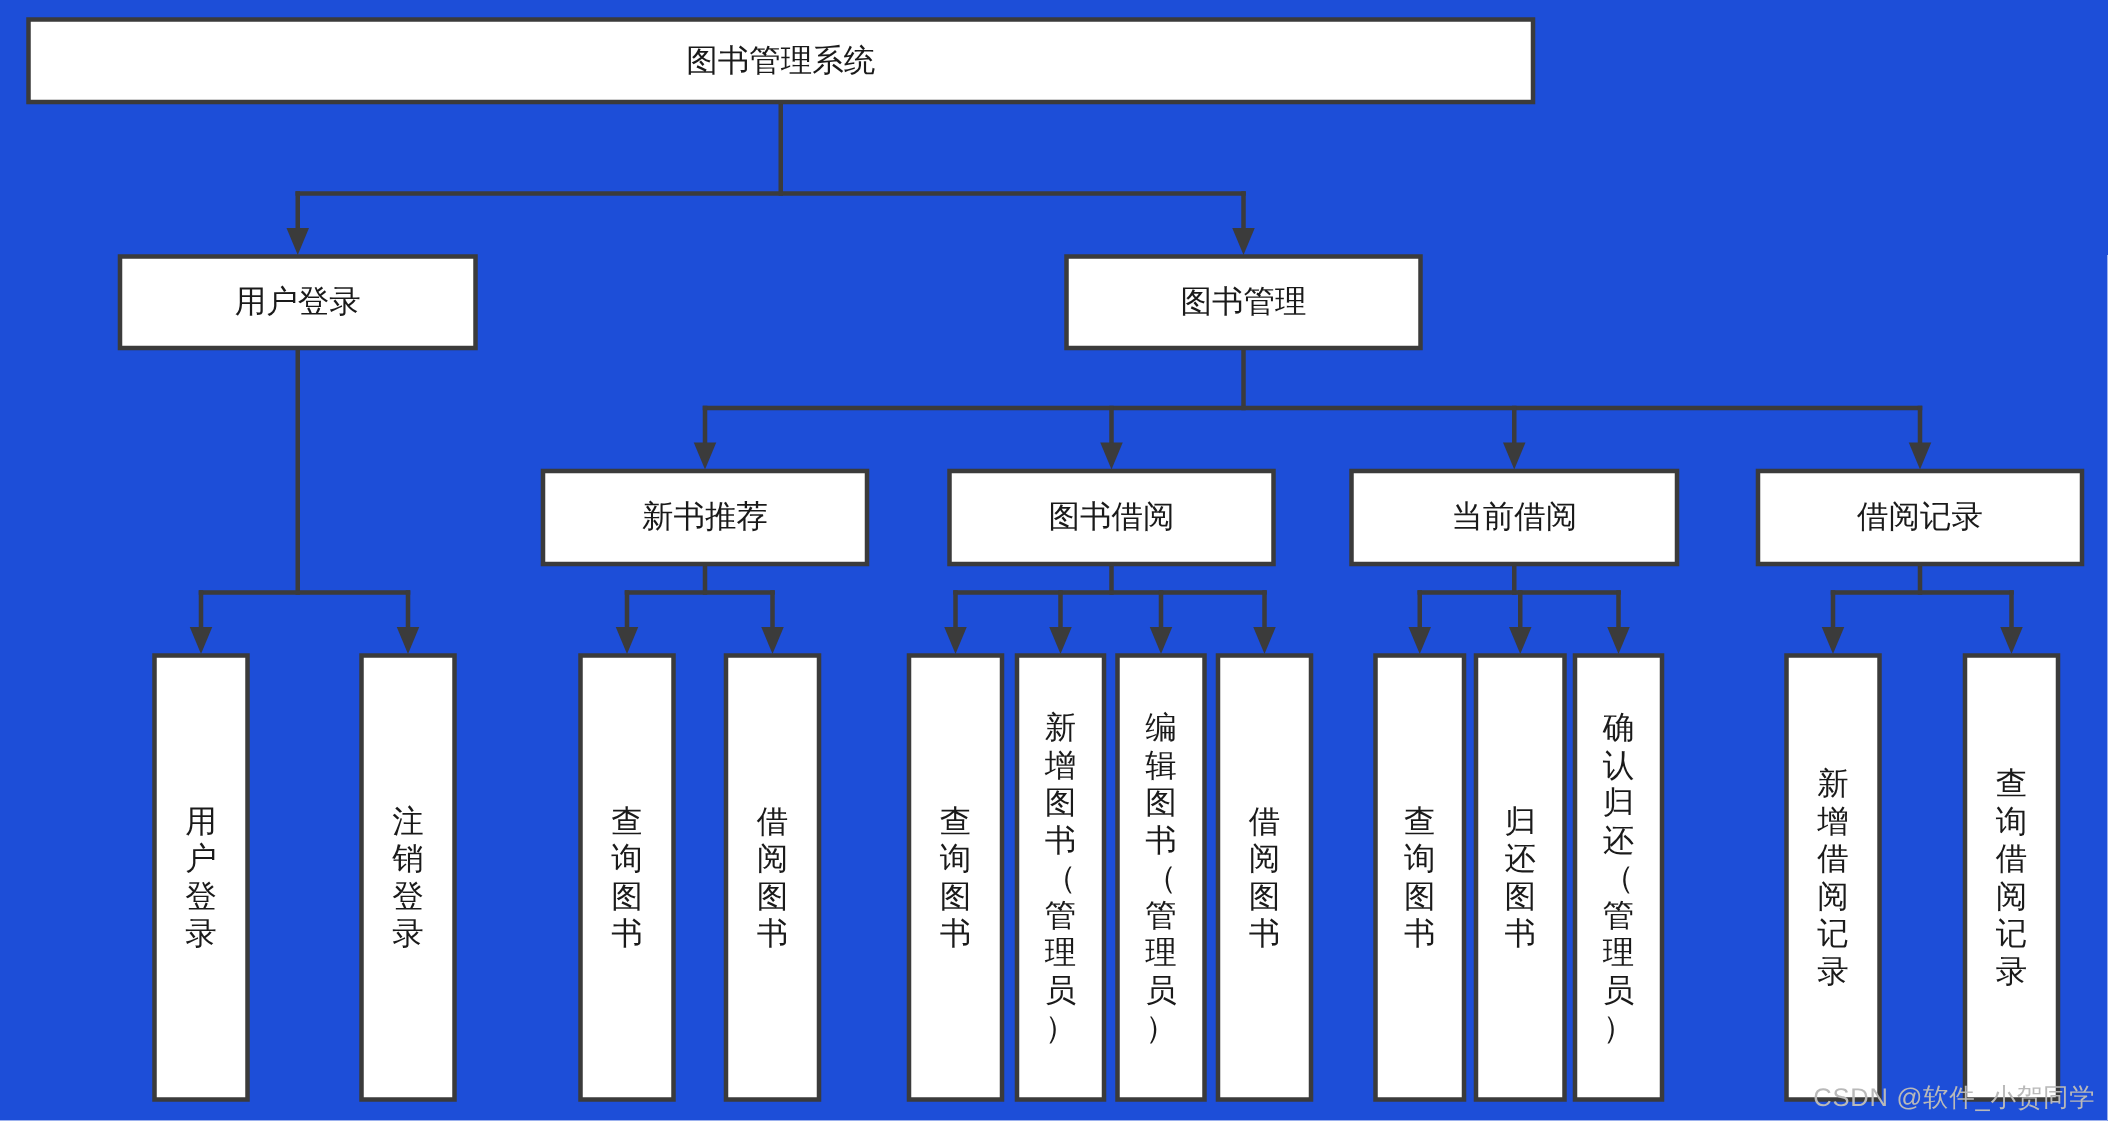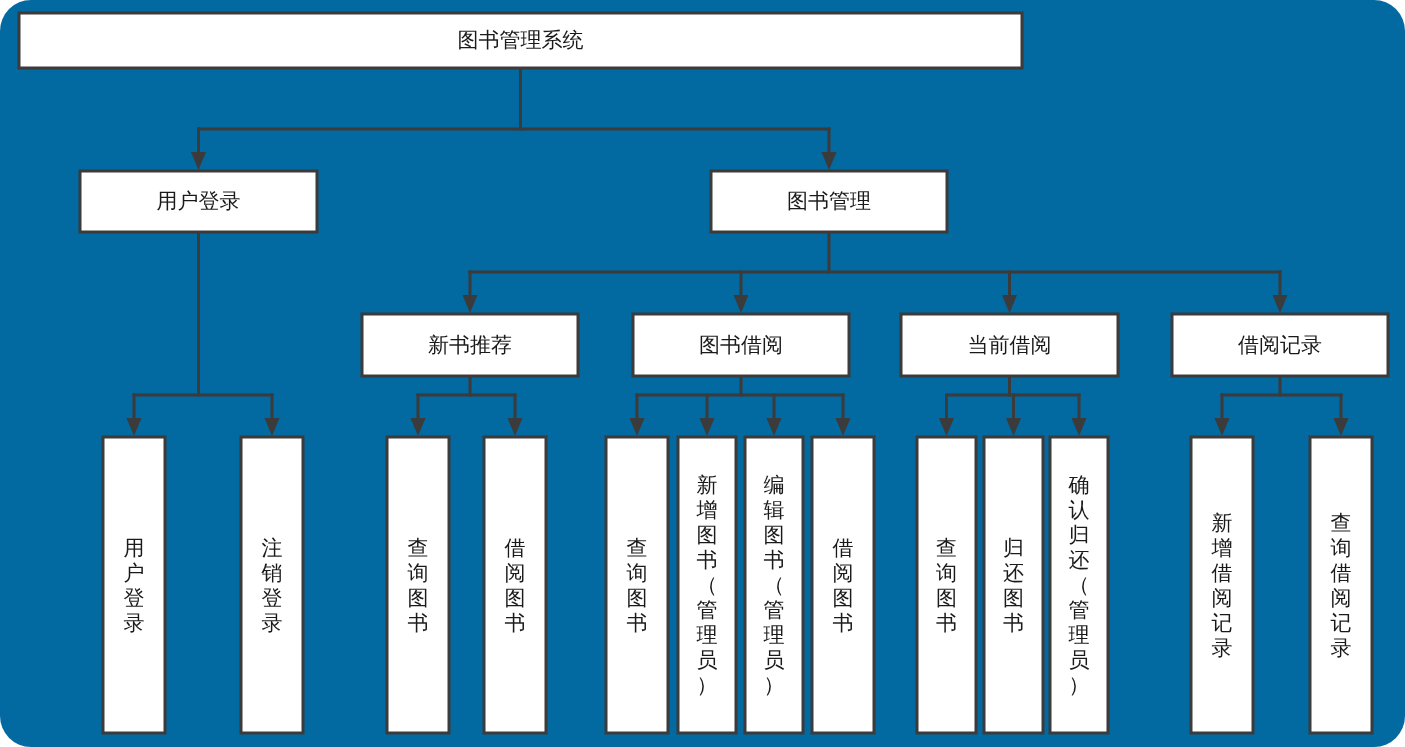--- a/index.html
+++ b/index.html
@@ -8,23 +8,22 @@
     padding: 0;
     background: #ffffff;
   }
   body {
     font-family: "Liberation Sans", "DejaVu Sans", sans-serif;
   }
   #diagram-root {
     position: relative;
     width: 1405px;
     height: 747px;
-    background: #0369a1;
+    background: #1d4ed8;
     overflow: hidden;
-    border-radius: 31px;
   }
   svg#tree-svg {
     position: absolute;
     left: 0;
     top: 0;
     width: 1405px;
     height: 747px;
     display: block;
   }
   .node-box {
@@ -202,13 +201,14 @@
         <g>
           <rect x="1191" y="437" width="62" height="296" class="node-box"></rect>
           <text x="1222" class="node-label-vertical"><tspan x="1222" y="529.5">新</tspan><tspan x="1222" y="554.5">增</tspan><tspan x="1222" y="579.5">借</tspan><tspan x="1222" y="604.5">阅</tspan><tspan x="1222" y="629.5">记</tspan><tspan x="1222" y="654.5">录</tspan></text>
         </g>
         <g>
           <rect x="1310" y="437" width="62" height="296" class="node-box"></rect>
           <text x="1341" class="node-label-vertical"><tspan x="1341" y="529.5">查</tspan><tspan x="1341" y="554.5">询</tspan><tspan x="1341" y="579.5">借</tspan><tspan x="1341" y="604.5">阅</tspan><tspan x="1341" y="629.5">记</tspan><tspan x="1341" y="654.5">录</tspan></text>
         </g>
       </g>
   </svg>
+  <div class="watermark-text">CSDN @软件_小贺同学</div>
 </div>
 
 </body></html>

